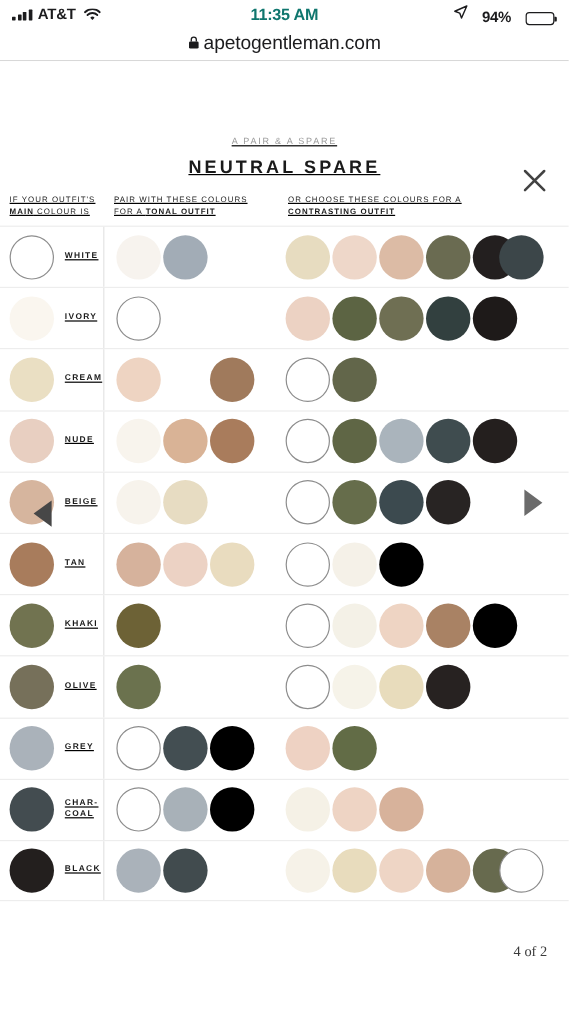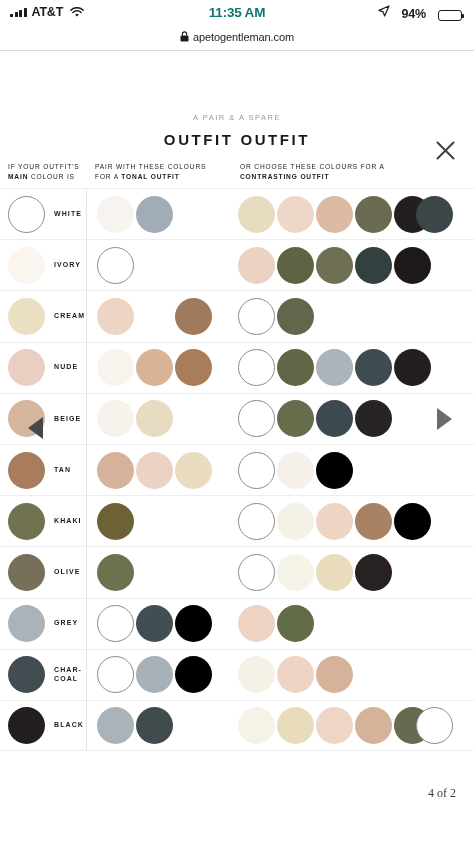--- a/index.html
+++ b/index.html
@@ -46,33 +46,34 @@
   }
   .batt-fill { height: 100%; background: #fcc419; border-radius: 1.5px; }
 
   
   .urlbar {
     height: 26px; width: 100%;
     display: flex; align-items: center; justify-content: center;
     gap: 4px; background: #ffffff;
   }
   .lock { display:block; }
-  .url-text { font-size: 11px; color: #1c1c1e; letter-spacing: -.1px; }
+  .url-text { font-size: 16px; color: #1c1c1e; letter-spacing: -.1px; }
   .urlbar-sep { height: 1px; background: #d8d8d8; width: 100%; }
 
   
   .page {
     width: 474px; height: 843px;
     background: #ffffff;
     position: relative;
   }
   .doc {
     position: relative;
     padding-top: 26px;
     background: #ffffff;
+    text-decoration: underline;
   }
 
   .close-btn {
     position: absolute; top: 84px; right: 14px;
     width: 30px; height: 30px;
     display: flex; align-items: center; justify-content: center;
     cursor: pointer;
   }
   .close-btn svg { display: block; }
 
@@ -241,21 +242,21 @@
 
     <div class="close-btn">
       <svg width="19" height="19" viewBox="0 0 19 19">
         <path d="M1.5 1.5 17.5 17.5M17.5 1.5 1.5 17.5" stroke="#434343" stroke-width="2.1" stroke-linecap="round"></path>
       </svg>
     </div>
 
     <div class="brand">A PAIR &amp; A SPARE</div>
 
     <div class="title">
-      <span>OUTFIT OUTFIT</span>
+      <span>NEUTRAL SPARE</span>
     </div>
 
     <div class="col-heads">
       <div class="ch ch-main">
         <div>IF YOUR OUTFIT'S</div>
         <div><b>MAIN</b><span> COLOUR IS</span></div>
       </div>
       <div class="ch ch-tonal">
         <div>PAIR WITH THESE COLOURS</div>
         <div><span>FOR A </span><b>TONAL OUTFIT</b></div>

